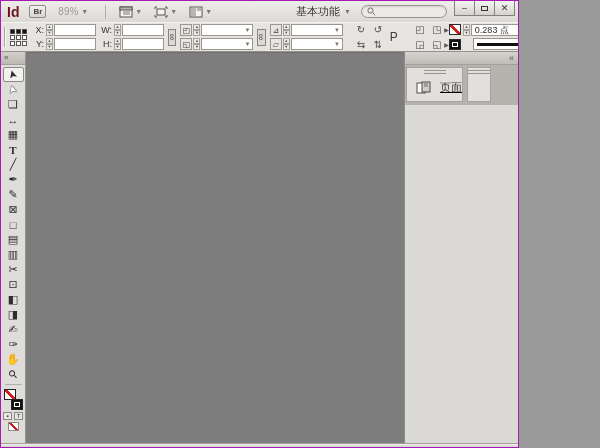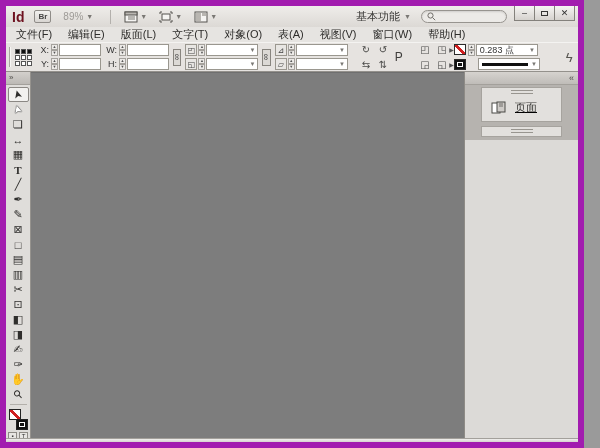--- a/index.html
+++ b/index.html
@@ -1,17 +1,17 @@
 <!DOCTYPE html>
 <html><head>
 <meta charset="utf-8">
 <style>
   html,body{margin:0;padding:0;background:#9a9a9a;}
   *{box-sizing:border-box;font-family:"Liberation Sans","DejaVu Sans",sans-serif;}
-  .window{width:584px;height:448px;background:#e3e1de;border:6px solid #a21caf;position:relative;overflow:hidden;display:flex;flex-direction:column;}
+  .window{width:519px;height:448px;background:#e3e1de;border:1px solid #a21caf;position:relative;overflow:hidden;display:flex;flex-direction:column;}
   
   .titlebar{height:21px;background:linear-gradient(#efedea,#dcd9d5);display:flex;align-items:center;padding-left:6px;flex:0 0 auto;}
   .logo{font-weight:bold;font-size:14px;color:#6e1220;letter-spacing:0;margin-right:10px;}
   .br-btn{font-size:8px;font-weight:bold;color:#444;border:1px solid #8f8c88;background:linear-gradient(#f2f1ef,#d8d5d1);padding:1px 3px;border-radius:2px;margin-right:12px;}
   .zoom-dd{display:flex;align-items:center;gap:3px;color:#9d9a96;font-size:10px;margin-right:10px;}
   .dd-arrow{font-size:7px;color:#7a7874;}
   .tb-sep{width:1px;height:14px;background:#b3b0ac;margin:0 7px;}
   .appbar-btn{display:flex;align-items:center;gap:2px;margin:0 6px;}
   .appbar-btn svg{display:block;}
   .spacer{flex:1;}
@@ -66,21 +66,21 @@
   .fsproxy .f{position:absolute;top:0;left:1px;width:12px;height:11px;border:1px solid #222;background:linear-gradient(45deg,#fff 42%,#cf2020 42%,#cf2020 58%,#fff 58%);z-index:2;}
   .fsproxy .s{position:absolute;bottom:0;right:1px;width:12px;height:11px;border:1px solid #222;background:#111;box-shadow:inset 0 0 0 2px #111,inset 0 0 0 3px #fff;}
   .fmt-row{display:flex;justify-content:center;gap:2px;margin-top:1px;}
   .fmt-btn{width:9px;height:8px;border:1px solid #8e8b86;background:#e8e6e3;font-size:6px;line-height:6px;text-align:center;color:#333;}
   .apply-row{display:flex;justify-content:center;margin-top:2px;}
   .apply-btn{width:11px;height:9px;border:1px solid #8e8b86;background:linear-gradient(45deg,#fff 40%,#cf2020 40%,#cf2020 60%,#fff 60%);}
   .canvas{flex:1;background:#7d7d7d;border-top:1px solid #6f6f6f;}
   
   .dock{width:114px;background:#c9c6c2;border-left:1px solid #8e8b86;display:flex;flex-direction:column;flex:0 0 auto;}
   .dock-head{height:13px;background:linear-gradient(#d6d3cf,#bfbcb8);border-bottom:1px solid #a3a09b;display:flex;justify-content:flex-end;align-items:center;padding-right:4px;color:#4e4c49;font-size:9px;flex:0 0 auto;}
-  .dock-groups{display:flex;flex-direction:column;gap:4px;padding:2px 16px;background:#b6b3af;text-decoration:underline;}
+  .dock-groups{display:flex;flex-direction:row;gap:4px;padding:2px 1px;background:#b6b3af;text-decoration:underline;}
   .dgroup{background:#e2e0dd;border:1px solid #a6a39e;padding-bottom:2px;}
   .dhandle{width:22px;height:4px;margin:2px auto 1px;border-top:1px solid #98958f;border-bottom:1px solid #98958f;}
   .ditem{height:24px;display:flex;align-items:center;gap:8px;padding-left:9px;font-size:11px;color:#343331;}
   .ditem svg{display:block;flex:0 0 auto;}
   .dock-fill{flex:1;background:#dcdad7;border-top:1px solid #b6b3af;}
   
   .bottomedge{height:4px;background:linear-gradient(#f0efed,#d5d2ce);border-top:1px solid #a3a09b;flex:0 0 auto;}
 </style>
 </head>
 <body>
@@ -132,31 +132,20 @@
     </span>
     <span class="winbtns">
       <span class="winbtn">–</span>
       <span class="winbtn">
           <span class="maxglyph"></span>
         </span>
       <span class="winbtn">✕</span>
     </span>
   </div>
 
-  <div class="menubar">
-    <span class="menu-item">文件(F)</span>
-    <span class="menu-item">编辑(E)</span>
-    <span class="menu-item">版面(L)</span>
-    <span class="menu-item">文字(T)</span>
-    <span class="menu-item">对象(O)</span>
-    <span class="menu-item">表(A)</span>
-    <span class="menu-item">视图(V)</span>
-    <span class="menu-item">窗口(W)</span>
-    <span class="menu-item">帮助(H)</span>
-  </div>
 
   <div class="controlbar">
     <span class="grip"></span>
     <span class="refproxy">
       <i class="on"></i>
         <i class="on"></i>
         <i class="on"></i>
         <i></i>
         <i></i>
         <i></i>

